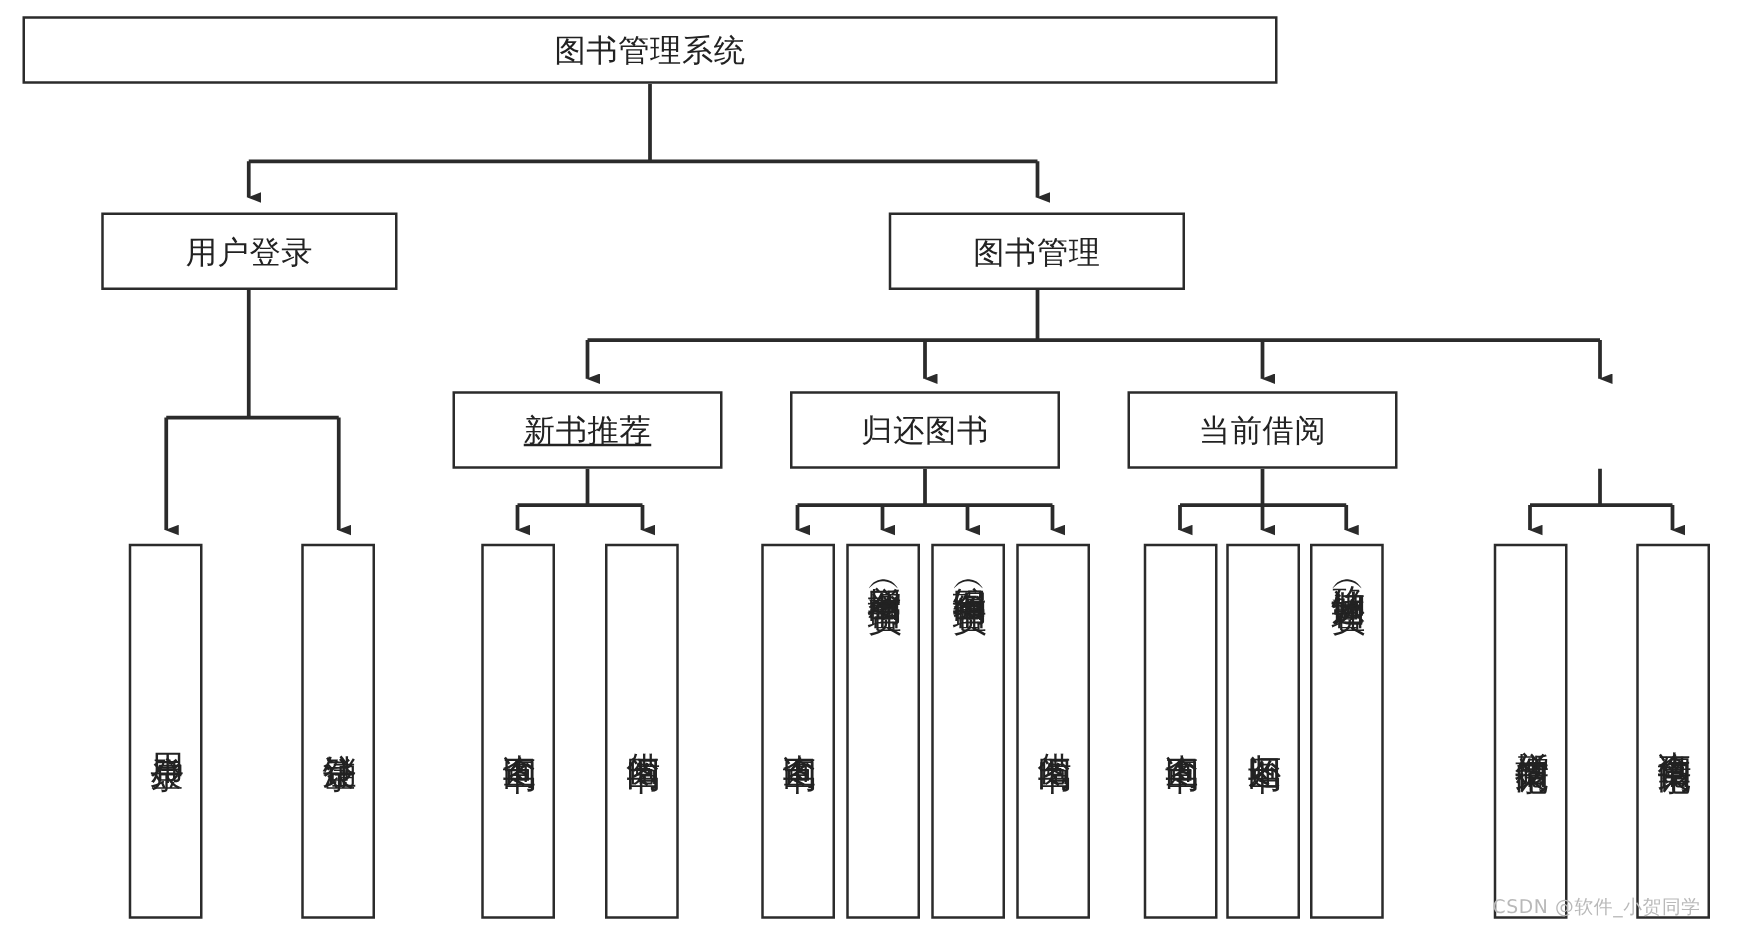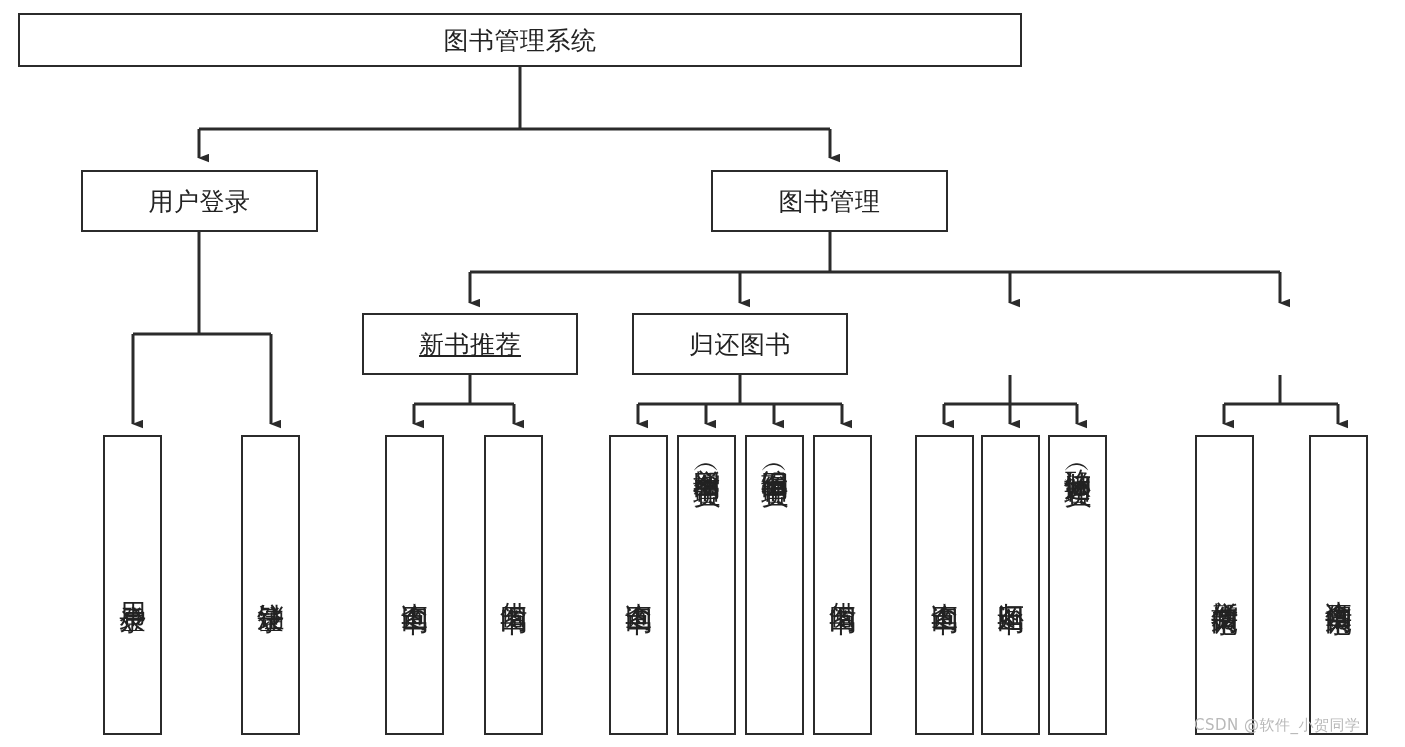--- a/index.html
+++ b/index.html
@@ -135,20 +135,23 @@
   </div>
 
   <div class="node h" style="left:362px;top:313px;width:216px;height:62px;text-decoration:underline;">
     <span class="lbl">新书推荐</span>
   </div>
 
   <div class="node h" style="left:632px;top:313px;width:216px;height:62px;">
     <span class="lbl">归还图书</span>
   </div>
 
+  <div class="node h" style="left:902px;top:313px;width:216px;height:62px;">
+    <span class="lbl">当前借阅</span>
+  </div>
 
 
   <div class="node v mid" style="left:103px;top:435px;width:59px;height:300px;">
     <span class="lbl">用户登录</span>
   </div>
 
   <div class="node v mid" style="left:241px;top:435px;width:59px;height:300px;">
     <span class="lbl">注销登录</span>
   </div>
 

